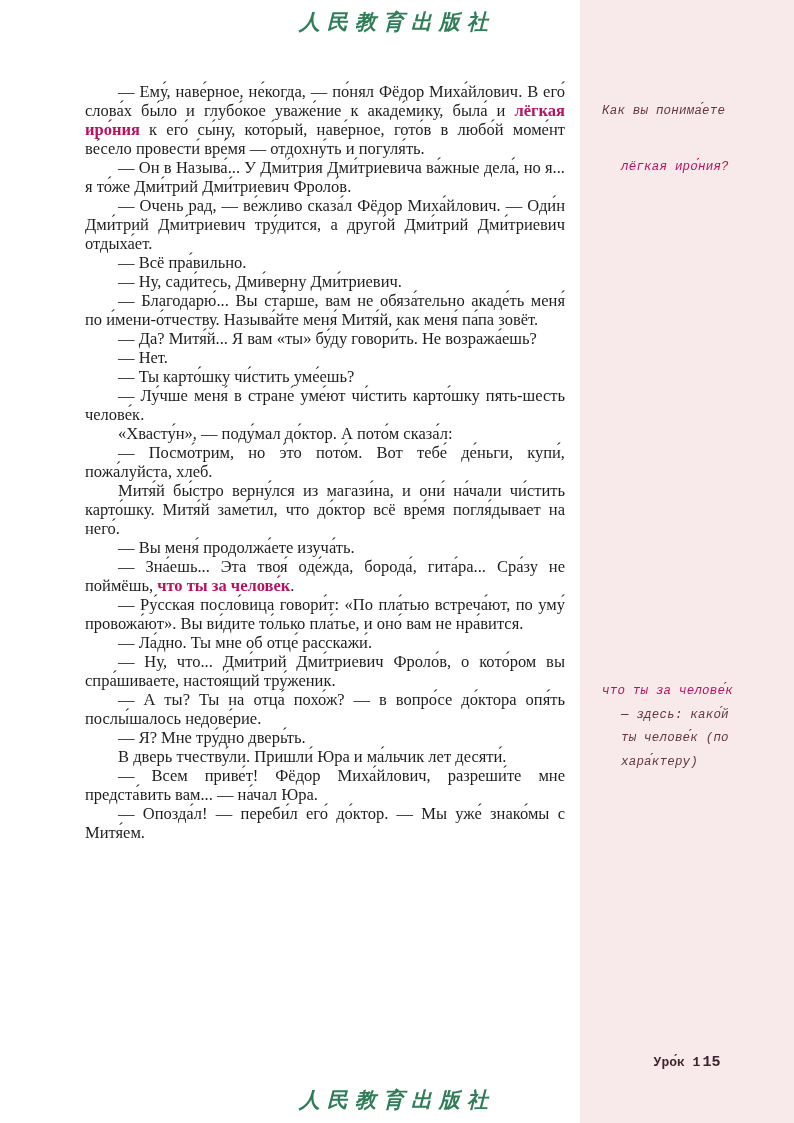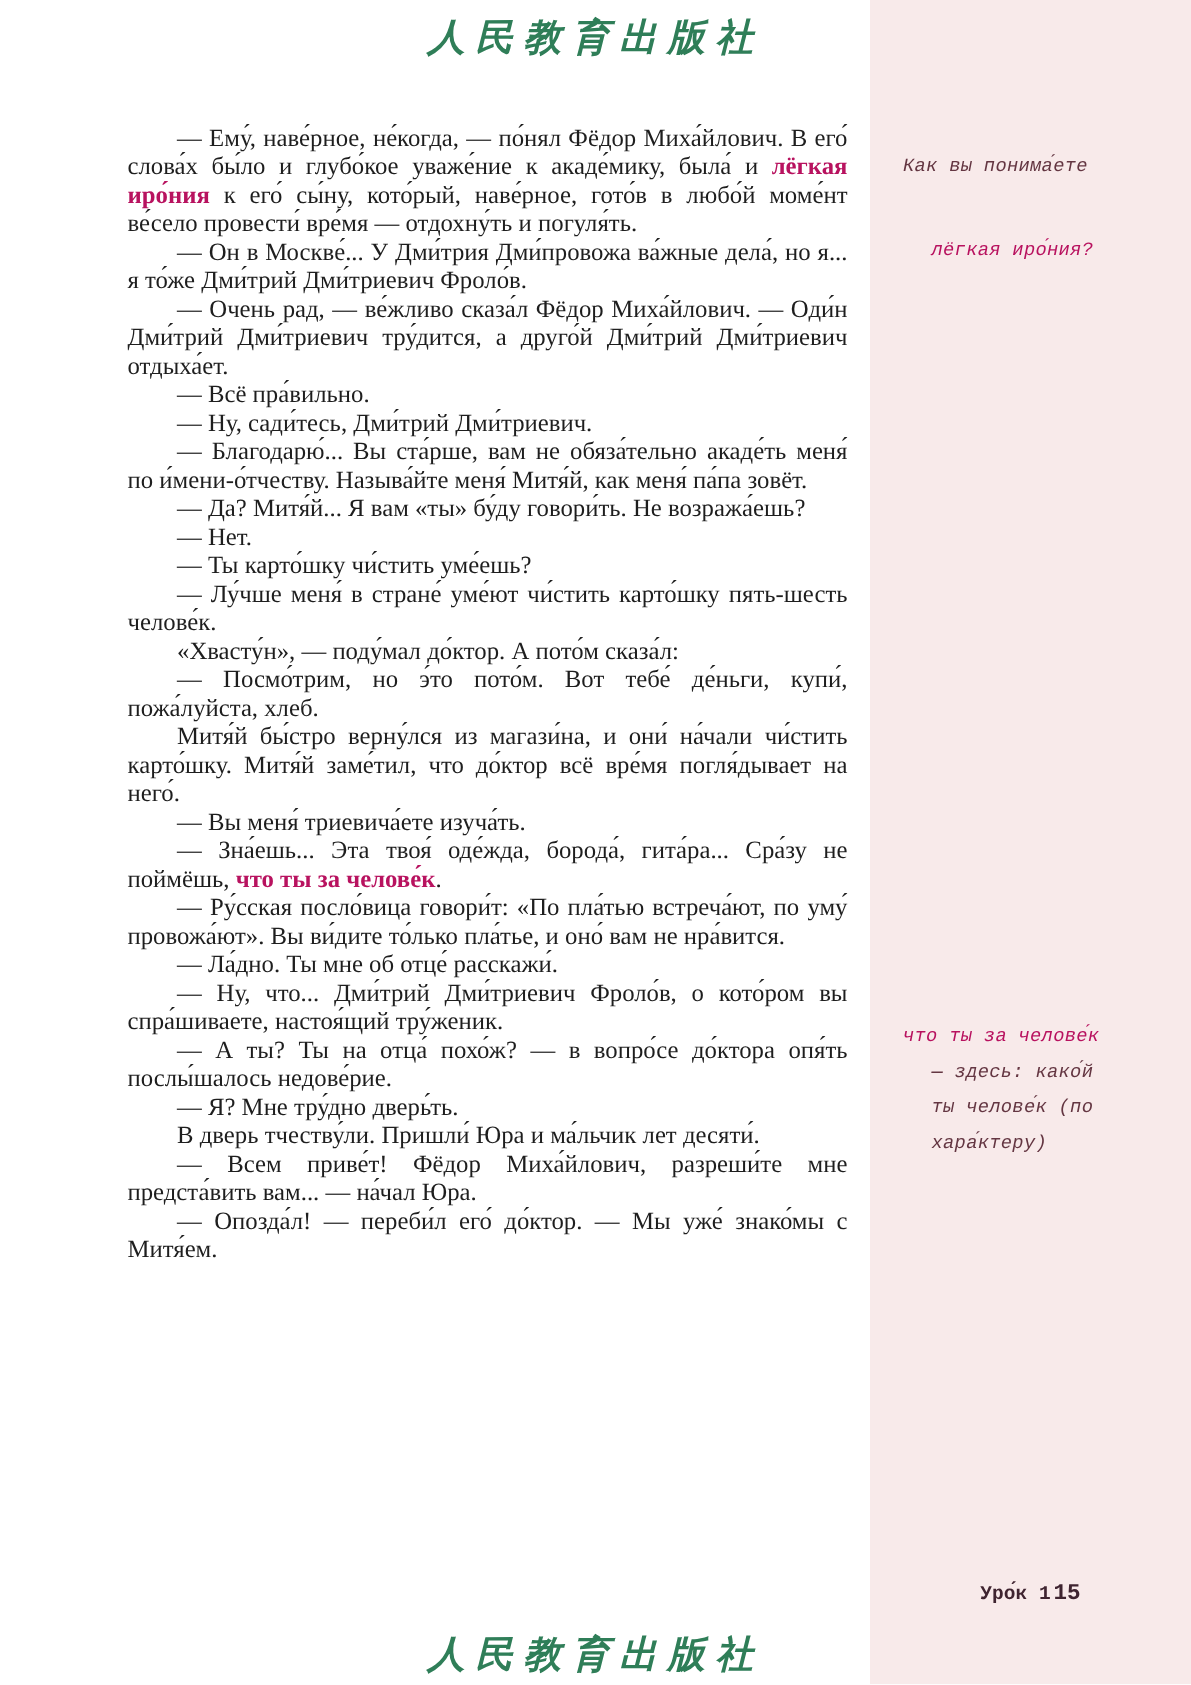--- a/index.html
+++ b/index.html
@@ -14,21 +14,21 @@
   .sidebar{
     position:absolute;left:580px;top:0;width:214px;height:1123px;
     background:var(--sidebar-pink,#f8eaea);
     font-family:Liberation Mono, monospace;
   }
   
   .logo{
     position:absolute;left:0;width:100%;
     text-align:center;
     color:var(--logo-green,#2f7e58);
-    font-size:25px;font-weight:bold;font-style:italic;
+    font-size:21px;font-weight:bold;font-style:italic;
     letter-spacing:7px;
     font-family:"DejaVu Sans", sans-serif;
     z-index:2;
   }
   .logo.top{top:8px;}
   .logo.bottom{top:1086px;}
   
   .story{
     position:absolute;left:85px;top:82px;width:480px;
     font-size:16.5px;line-height:19px;
@@ -77,33 +77,33 @@
       </div>
     <div class="footer">
       <span class="lesson">Уро́к 1</span><span class="pagenum">15</span>
     </div>
   </div>
 
   <div class="logo top">人民教育出版社</div>
 
   <main class="story">
       <p><span>— Ему́, наве́рное, не́когда, — по́нял Фёдор Миха́йлович. В его́ слова́х бы́ло и глубо́кое уваже́ние к акаде́мику, была́ и </span><span class="hl">лёгкая иро́ния</span><span> к его́ сы́ну, кото́рый, наве́рное, гото́в в любо́й моме́нт ве́село провести́ вре́мя — отдохну́ть и погуля́ть.</span></p>
-      <p><span>— Он в Москве́... У Дми́трия Дми́провожа ва́жные дела́, но я... я то́же Дми́трий Дми́триевич Фроло́в.</span></p>
+      <p><span>— Он в Называ́... У Дми́трия Дми́триевича ва́жные дела́, но я... я то́же Дми́трий Дми́триевич Фроло́в.</span></p>
       <p><span>— Очень рад, — ве́жливо сказа́л Фёдор Миха́йлович. — Оди́н Дми́трий Дми́триевич тру́дится, а друго́й Дми́трий Дми́триевич отдыха́ет.</span></p>
       <p><span>— Всё пра́вильно.</span></p>
-      <p><span>— Ну, сади́тесь, Дми́трий Дми́триевич.</span></p>
+      <p><span>— Ну, сади́тесь, Дми́верну Дми́триевич.</span></p>
       <p><span>— Благодарю́... Вы ста́рше, вам не обяза́тельно акаде́ть меня́ по и́мени-о́тчеству. Называ́йте меня́ Митя́й, как меня́ па́па зовёт.</span></p>
       <p><span>— Да? Митя́й... Я вам «ты» бу́ду говори́ть. Не возража́ешь?</span></p>
       <p><span>— Нет.</span></p>
       <p><span>— Ты карто́шку чи́стить уме́ешь?</span></p>
       <p><span>— Лу́чше меня́ в стране́ уме́ют чи́стить карто́шку пять-шесть челове́к.</span></p>
       <p><span>«Хвасту́н», — поду́мал до́ктор. А пото́м сказа́л:</span></p>
       <p><span>— Посмо́трим, но э́то пото́м. Вот тебе́ де́ньги, купи́, пожа́луйста, хлеб.</span></p>
       <p><span>Митя́й бы́стро верну́лся из магази́на, и они́ на́чали чи́стить карто́шку. Митя́й заме́тил, что до́ктор всё вре́мя погля́дывает на него́.</span></p>
-      <p><span>— Вы меня́ триевича́ете изуча́ть.</span></p>
+      <p><span>— Вы меня́ продолжа́ете изуча́ть.</span></p>
       <p><span>— Зна́ешь... Эта твоя́ оде́жда, борода́, гита́ра... Сра́зу не поймёшь, </span><span class="hl">что ты за челове́к</span><span>.</span></p>
       <p><span>— Ру́сская посло́вица говори́т: «По пла́тью встреча́ют, по уму́ провожа́ют». Вы ви́дите то́лько пла́тье, и оно́ вам не нра́вится.</span></p>
       <p><span>— Ла́дно. Ты мне об отце́ расскажи́.</span></p>
       <p><span>— Ну, что... Дми́трий Дми́триевич Фроло́в, о кото́ром вы спра́шиваете, настоя́щий тру́женик.</span></p>
       <p><span>— А ты? Ты на отца́ похо́ж? — в вопро́се до́ктора опя́ть послы́шалось недове́рие.</span></p>
       <p><span>— Я? Мне тру́дно дверь́ть.</span></p>
       <p><span>В дверь тчеству́ли. Пришли́ Юра и ма́льчик лет десяти́.</span></p>
       <p><span>— Всем приве́т! Фёдор Миха́йлович, разреши́те мне предста́вить вам... — на́чал Юра.</span></p>
       <p><span>— Опозда́л! — переби́л его́ до́ктор. — Мы уже́ знако́мы с Митя́ем.</span></p>
     </main>

